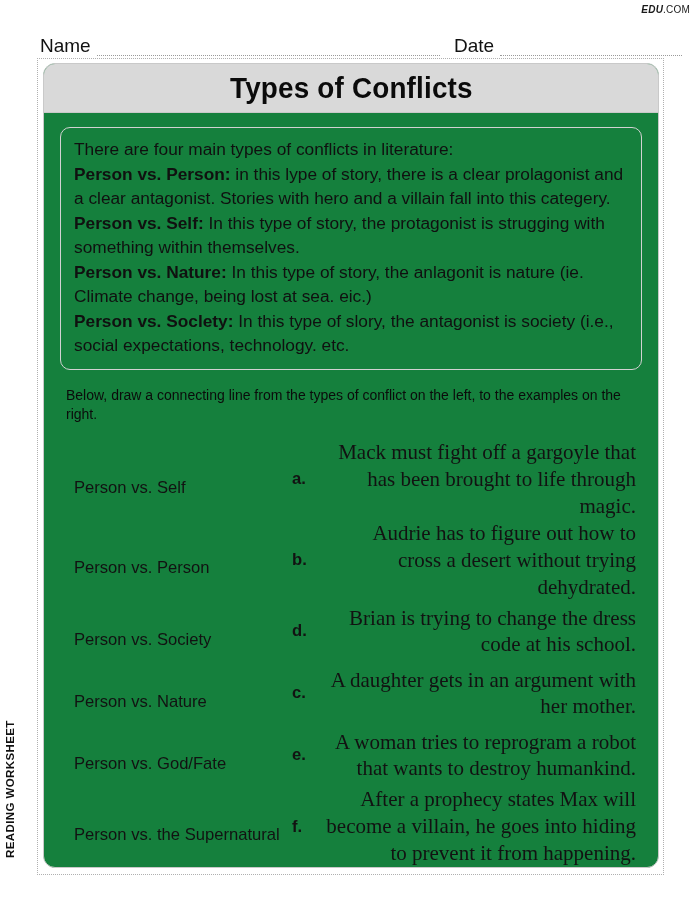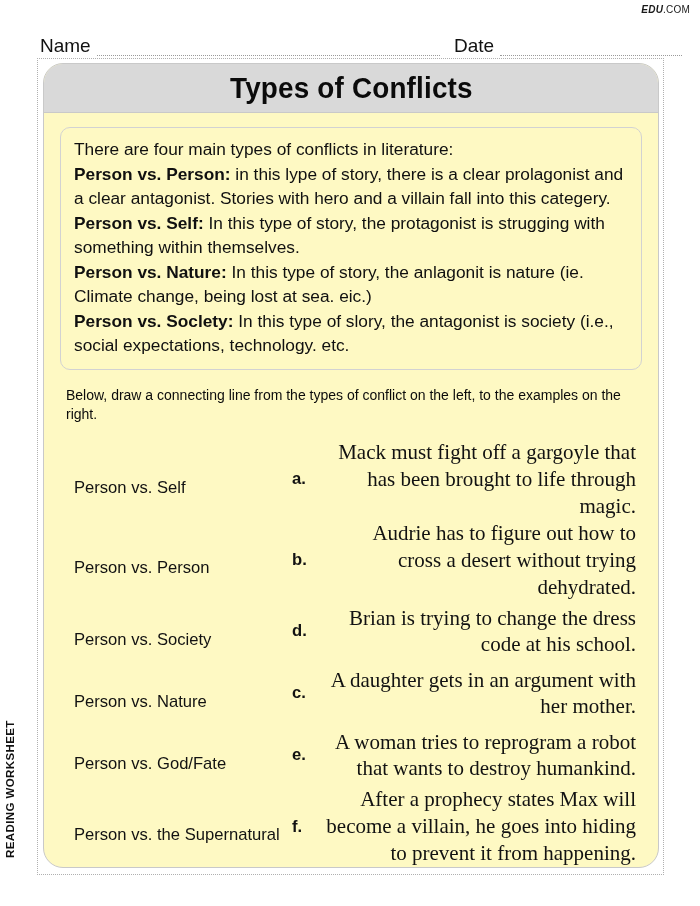--- a/index.html
+++ b/index.html
@@ -77,22 +77,22 @@
 
   
   .card {
     position: absolute;
     left: 43px;
     top: 63px;
     width: 616px;
     height: 805px;
     box-sizing: border-box;
     border: 1px solid #c9c9c9;
-    border-radius: 20px;
-    background: #fef9c3;
+    border-radius: 12px;
+    background: #15803d;
     overflow: hidden;
   }
 
   .title-band {
     height: 48px;
     background: #d9d9d9;
     border-bottom: 1px solid #c9c9c9;
     display: flex;
     align-items: center;
     justify-content: center;

